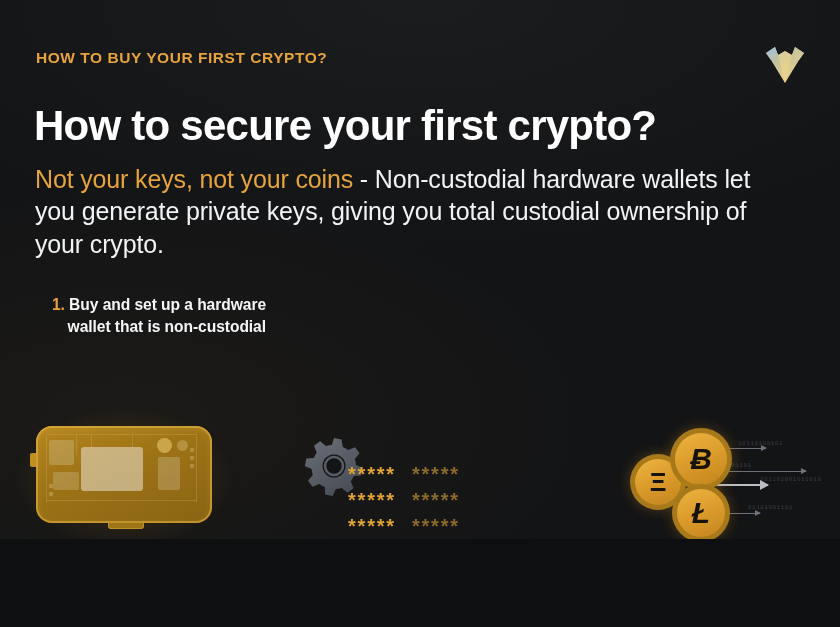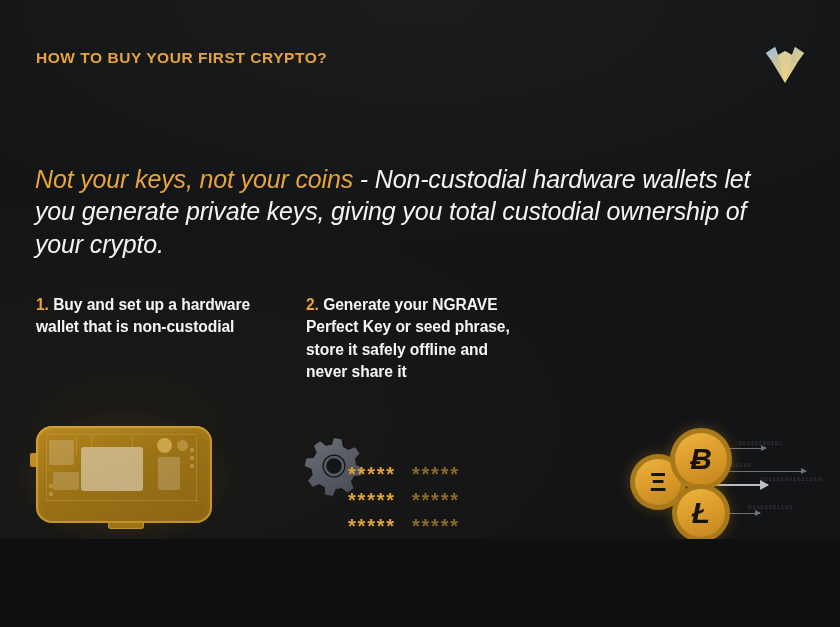--- a/index.html
+++ b/index.html
@@ -59,21 +59,20 @@
   .subhead {
     position: absolute;
     left: 35px;
     top: 138px;
     width: 720px;
     font-size: 25px;
     line-height: 1.29;
     font-weight: 400;
     letter-spacing: -0.006em;
     color: #f2f3f4;
-    font-style: italic;
   }
   .subhead .accent {
     color: #e7a33c;
     font-weight: 400;
   }
 
   
   .logo {
     position: absolute;
     right: 33px;
@@ -93,21 +92,21 @@
   .step {
     position: absolute;
     top: 0;
     width: 230px;
     font-size: 15.6px;
     line-height: 1.44;
     font-weight: 600;
     letter-spacing: -0.004em;
     color: #f4f5f6;
   }
-  .step-1 { left: 36px; }
+  .step-1 { left: 36px; text-align: right; }
   .step-2 { left: 306px; width: 225px; }
   .step-3 { left: 576px; width: 230px; }
   .step .num {
     color: #e7a33c;
     font-weight: 700;
   }
 
   
   .illus {
     position: absolute;
@@ -367,20 +366,21 @@
   .b4 { left: 118px; top: 86px; }
 </style>
 </head>
 <body>
 
 <div class="slide">
   <div class="slide-bg-glow"></div>
 
   <div class="eyebrow">HOW TO BUY YOUR FIRST CRYPTO?</div>
 
+  <h1 class="headline">How to secure your first crypto?</h1>
 
   <p class="subhead"><span class="accent">Not your keys, not your coins</span><span> - Non-custodial hardware wallets let you generate private keys, giving you total custodial ownership of your crypto.</span></p>
 
   <div class="logo">
     <svg viewBox="0 0 44 42" width="44" height="42" aria-hidden="true">
       <defs>
         <linearGradient id="gemGradLeft" x1="0" y1="0" x2="1" y2="1">
           <stop offset="0%" stop-color="#8fb2d6"></stop>
           <stop offset="55%" stop-color="#b9c7c2"></stop>
           <stop offset="100%" stop-color="#d9c27c"></stop>
@@ -402,21 +402,20 @@
       <path d="M41 11 L32 5 L29 13 L36 18 Z" fill="url(#gemGradRight)"></path>
 
       <path d="M3 11 L8 18 L22 41 L36 18 L41 11 L32 5 L29 13 L22 9 L15 13 L12 5 Z" fill="url(#gemGradMid)" opacity="0.98"></path>
 
       <path d="M15 13 L22 9 L29 13 L22 41 Z" fill="#f0d98c" opacity="0.55"></path>
     </svg>
   </div>
 
   <div class="steps">
     <div class="step step-1"><span class="num">1.</span><span> Buy and set up a hardware wallet that is non-custodial</span></div>
-    <div class="step step-2"><span class="num">2.</span><span> Generate your NGRAVE Perfect Key or seed phrase, store it safely offline and never share it</span></div>
   </div>
 
   <div class="illus">
 
     <div class="wallet">
       <div class="wallet-glow"></div>
       <div class="wallet-button"></div>
       <div class="wallet-body">
         <div class="w-trace w-t1"></div>
         <div class="w-trace w-t2"></div>

